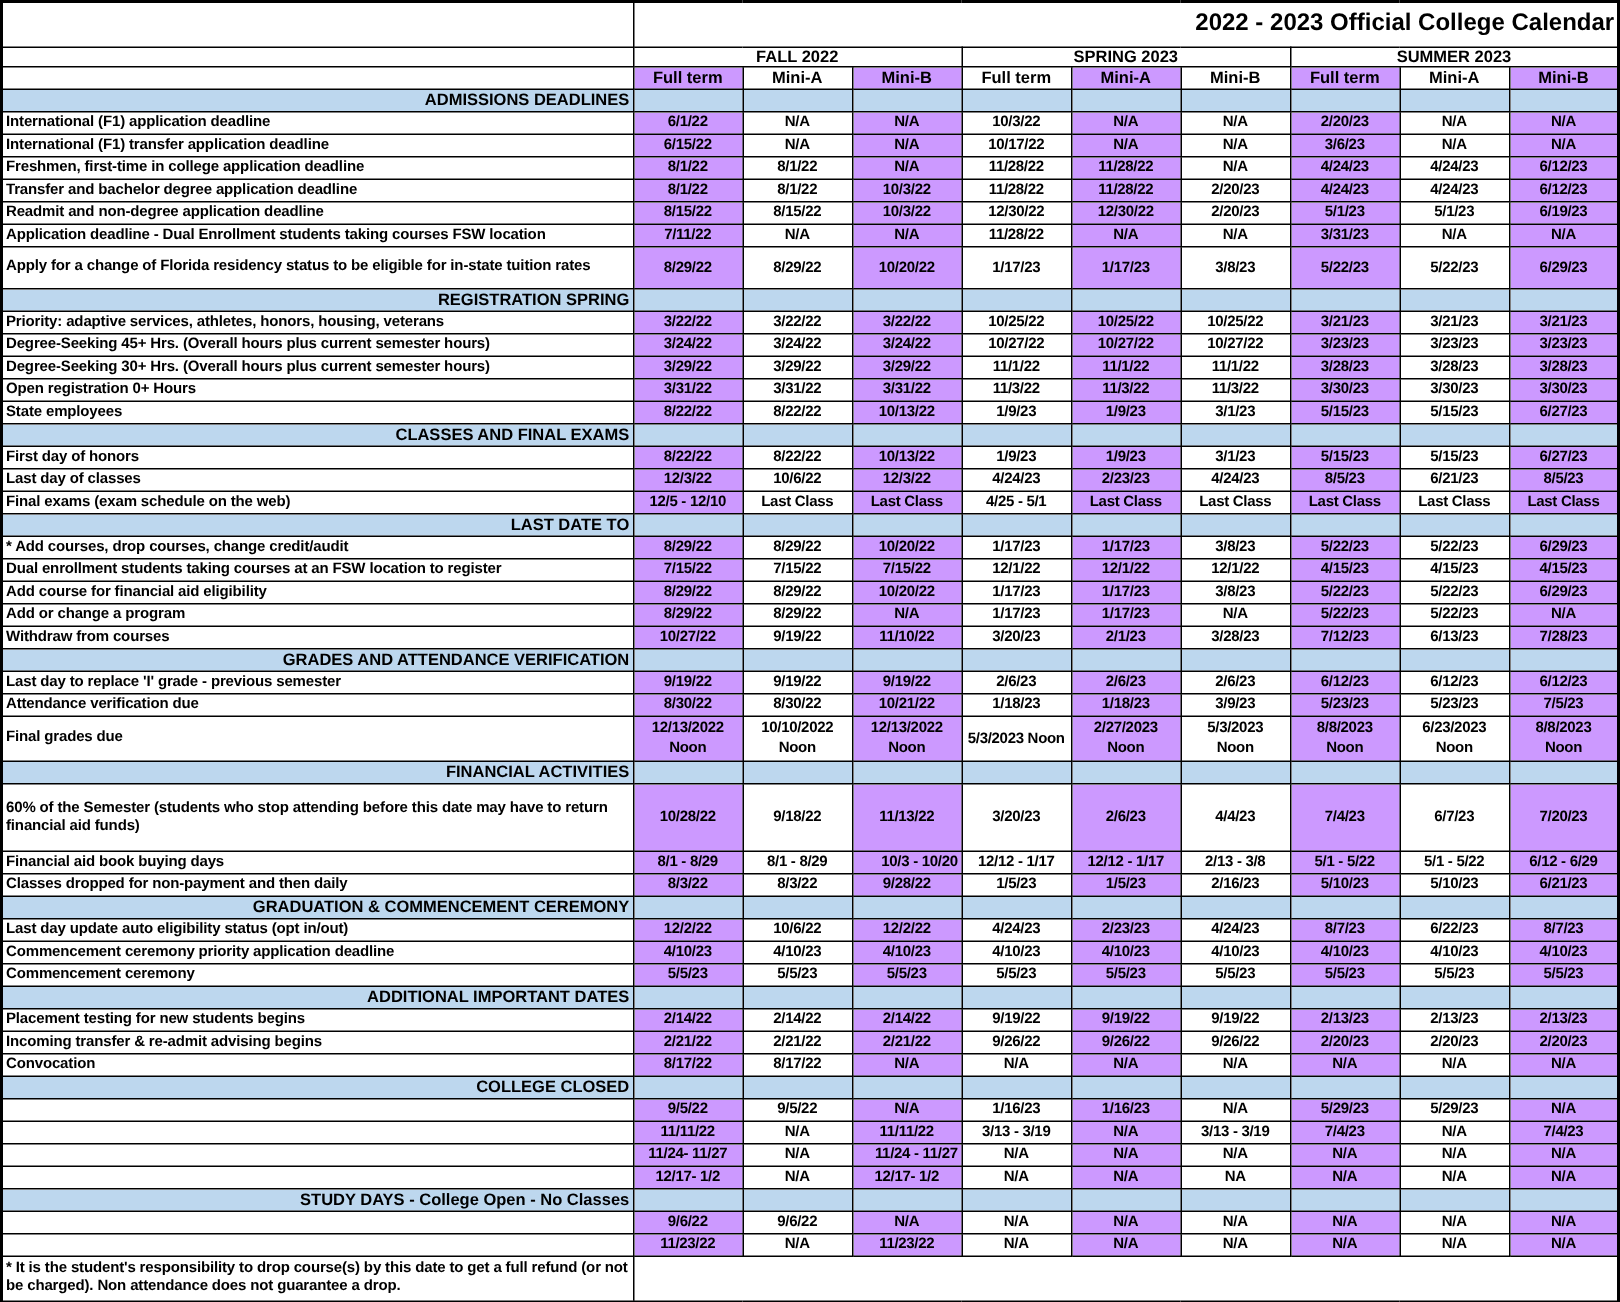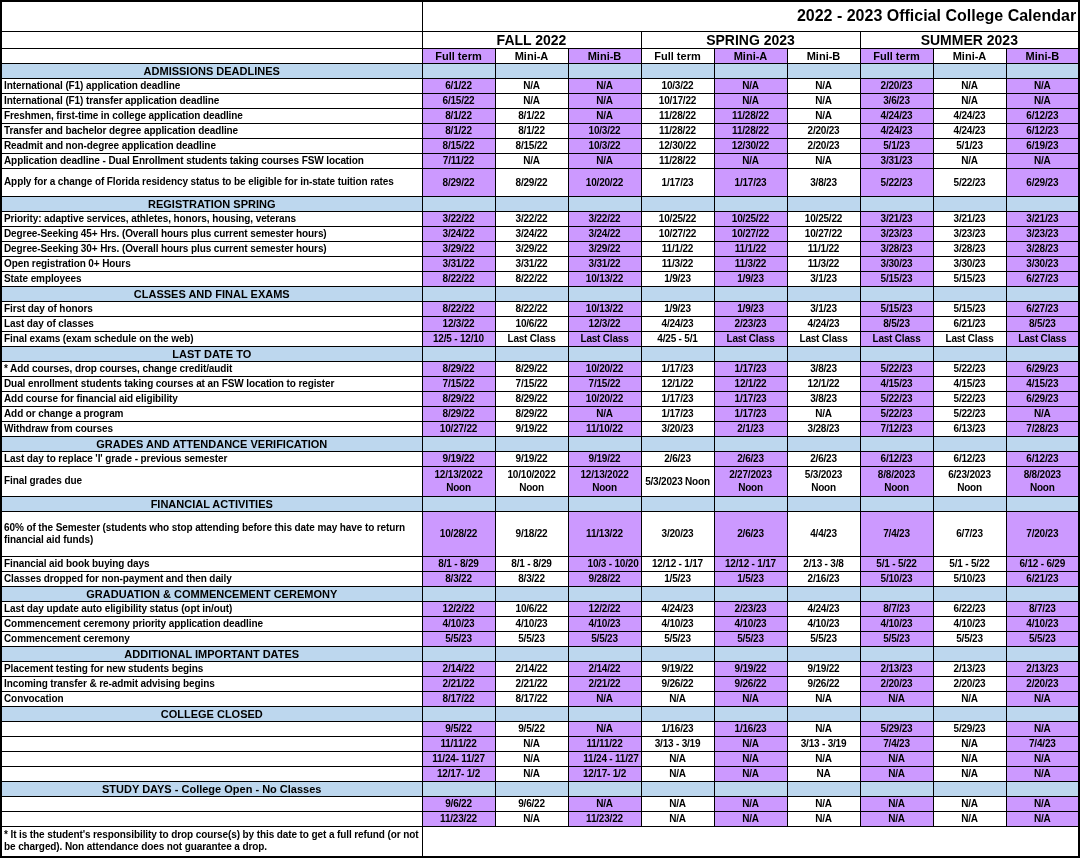--- a/index.html
+++ b/index.html
@@ -11,25 +11,25 @@
     border-collapse:collapse; table-layout:fixed; width:1080px;
     border:2px solid #000;
   }
   table.cal td {
     border:1px solid #000; padding:0 2px; overflow:hidden; vertical-align:middle;
   }
   .title-row { height:30px; }
   .title-cell { font-size:16px; text-align:right; background:#fff; }
   .corner-cell { background:#fff; }
   .sem-row { height:13px; }
-  .sem-cell { font-size:14px; text-align:center; background:#fff;margin-top:37px; }
+  .sem-cell { font-size:11px; text-align:center; background:#fff;margin-top:37px; }
   .term-row { height:15px; }
   .term-cell { font-size:11px; text-align:center; }
   tr.section-row { height:15px; }
-  .section-label { font-size:11px; text-align:center; padding-left:3px; }
+  .section-label { font-size:11px; text-align:right; padding-left:3px; }
   tr.data-row { height:15px; }
   tr.h-tall { height:28px; }
   tr.h-grades { height:30px; }
   tr.h-xtall { height:45px; }
   .row-label { font-size:10px; letter-spacing:-0.1px; background:#fff; line-height:1.15; }
   .date-cell { font-size:10px; text-align:center; letter-spacing:-0.2px; white-space:pre-line; line-height:1.3; }
   tr.footnote-row { height:31px; }
   .footnote-cell { font-size:10px; line-height:1.2; letter-spacing:-0.1px; padding:1px 3px; }
   .footnote-rest { background:#fff; }
 </style>
@@ -380,20 +380,32 @@
           <td class="date-cell" style="background: rgb(204, 153, 255);">9/19/22</td>
           <td class="date-cell" style="background: rgb(255, 255, 255);">9/19/22</td>
           <td class="date-cell" style="background: rgb(204, 153, 255);">9/19/22</td>
           <td class="date-cell" style="background: rgb(255, 255, 255);">2/6/23</td>
           <td class="date-cell" style="background: rgb(204, 153, 255);">2/6/23</td>
           <td class="date-cell" style="background: rgb(255, 255, 255);">2/6/23</td>
           <td class="date-cell" style="background: rgb(204, 153, 255);">6/12/23</td>
           <td class="date-cell" style="background: rgb(255, 255, 255);">6/12/23</td>
           <td class="date-cell" style="background: rgb(204, 153, 255);">6/12/23</td>
         </tr>
+        <tr class="data-row">
+          <td class="row-label">Attendance verification due</td>
+          <td class="date-cell" style="background: rgb(204, 153, 255);">8/30/22</td>
+          <td class="date-cell" style="background: rgb(255, 255, 255);">8/30/22</td>
+          <td class="date-cell" style="background: rgb(204, 153, 255);">10/21/22</td>
+          <td class="date-cell" style="background: rgb(255, 255, 255);">1/18/23</td>
+          <td class="date-cell" style="background: rgb(204, 153, 255);">1/18/23</td>
+          <td class="date-cell" style="background: rgb(255, 255, 255);">3/9/23</td>
+          <td class="date-cell" style="background: rgb(204, 153, 255);">5/23/23</td>
+          <td class="date-cell" style="background: rgb(255, 255, 255);">5/23/23</td>
+          <td class="date-cell" style="background: rgb(204, 153, 255);">7/5/23</td>
+        </tr>
         <tr class="data-row h-grades">
           <td class="row-label">Final grades due</td>
           <td class="date-cell" style="background: rgb(204, 153, 255);">12/13/2022
 Noon</td>
           <td class="date-cell" style="background: rgb(255, 255, 255);">10/10/2022
 Noon</td>
           <td class="date-cell" style="background: rgb(204, 153, 255);">12/13/2022
 Noon</td>
           <td class="date-cell" style="background: rgb(255, 255, 255);">5/3/2023 Noon</td>
           <td class="date-cell" style="background: rgb(204, 153, 255);">2/27/2023

